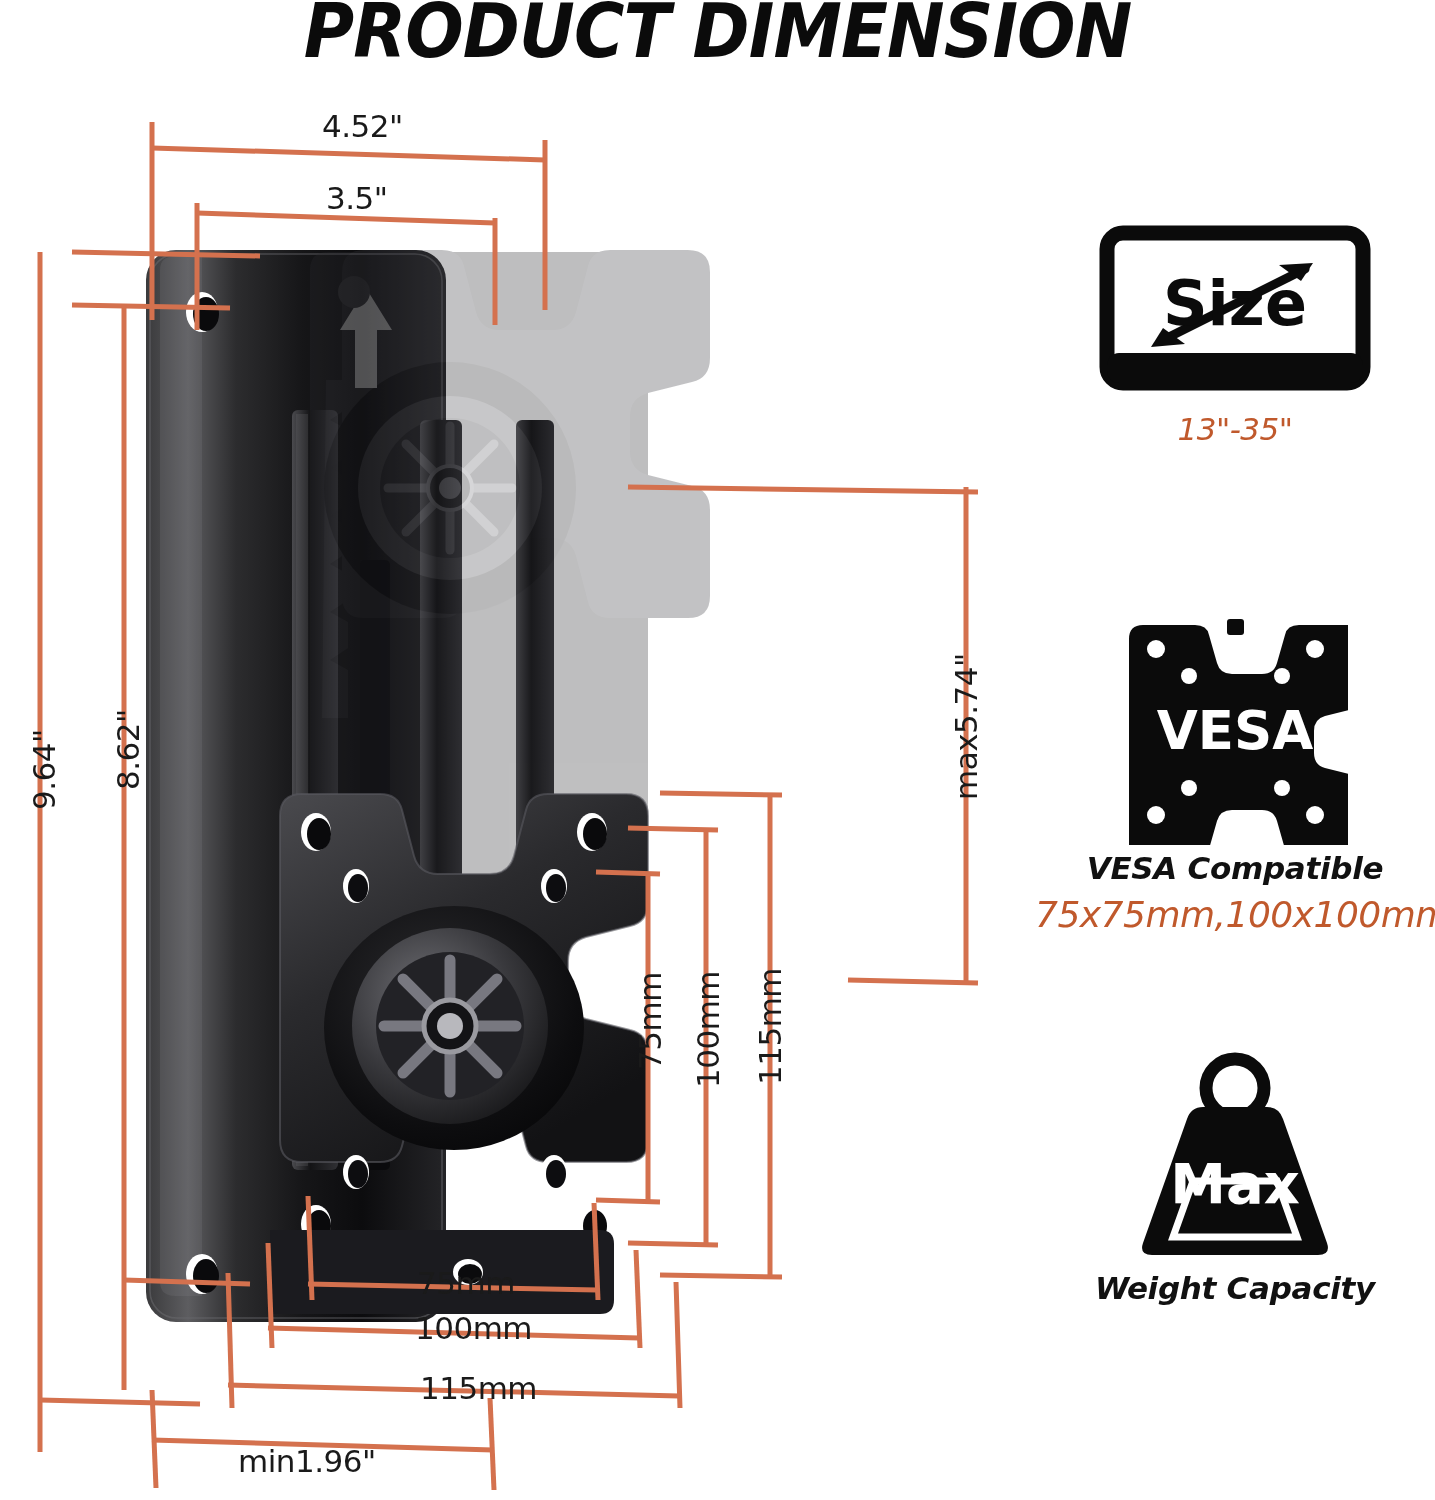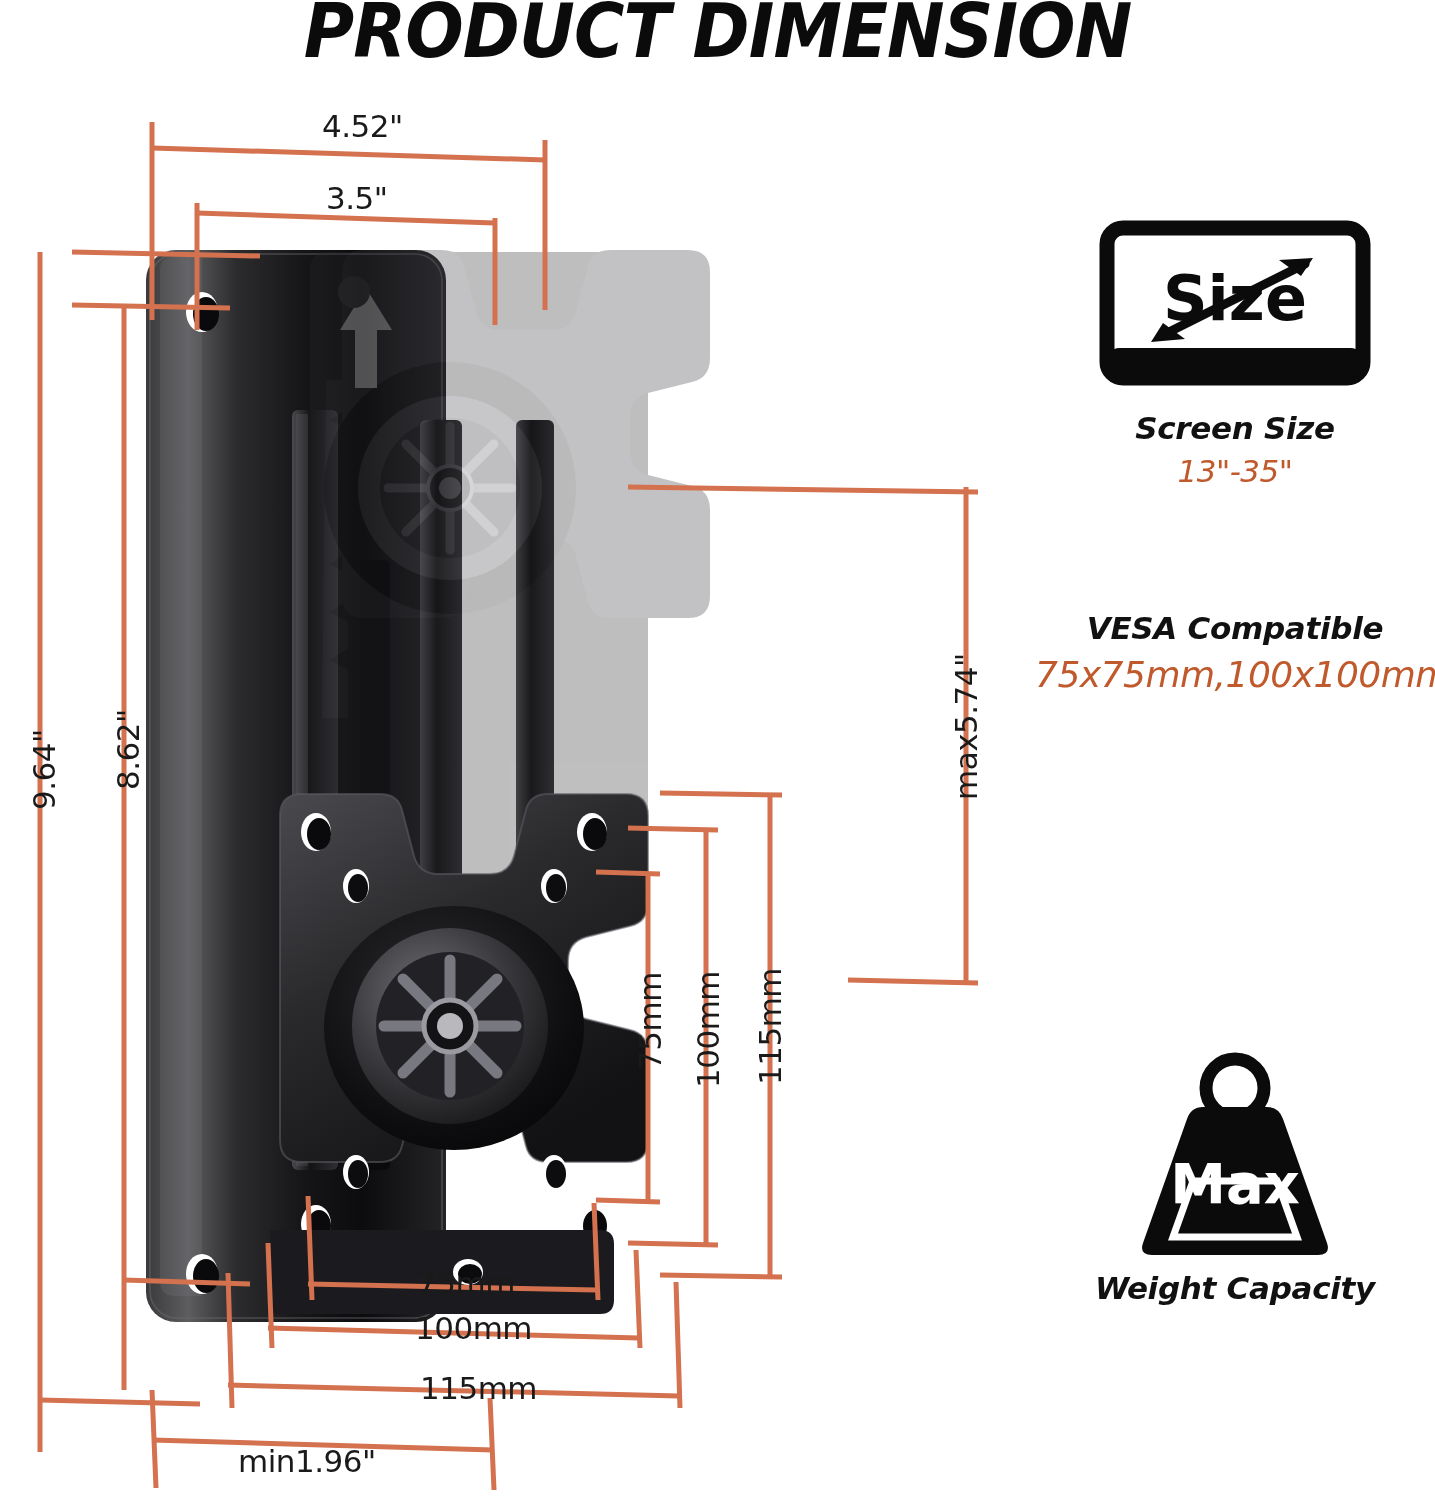--- a/index.html
+++ b/index.html
@@ -55,21 +55,21 @@
     width: 400px;
     text-align: center;
   }
   .feature.f0 { top: 0px; }
   .feature.f1 { top: 390px; }
   .feature.f2 { top: 835px; }
 
   .feature-icon {
     height: 190px;
     display: flex;
-    align-items: center;
+    align-items: flex-end;
     justify-content: center;
   }
   .feature.f1 .feature-icon { height: 240px; }
   .feature.f2 .feature-icon { height: 215px; }
 
   .feature-label {
     font-family: "DejaVu Sans", sans-serif;
     font-weight: bold;
     font-style: italic;
     font-size: 31px;
@@ -372,25 +372,44 @@
         <svg width="272" height="180" viewBox="0 0 272 180" xmlns="http://www.w3.org/2000/svg">
           <rect x="8" y="8" width="256" height="150" rx="16" ry="16" fill="none" stroke="#0b0b0b" stroke-width="15"></rect>
           <rect x="8" y="128" width="256" height="30" rx="12" ry="12" fill="#0b0b0b"></rect>
 
           <line x1="62" y1="116" x2="206" y2="44" stroke="#0b0b0b" stroke-width="9" stroke-linecap="round"></line>
           <path d="M214,38 l-34,2 l22,16 z" fill="#0b0b0b"></path>
           <path d="M52,122 l34,-3 l-22,-16 z" fill="#0b0b0b"></path>
           <text x="136" y="100" text-anchor="middle" font-family="DejaVu Sans, sans-serif" font-size="62" font-weight="bold" fill="#0b0b0b">Size</text>
         </svg>
       </div>
-      <div class="feature-label">Screen Size</div>
       <div class="feature-value">13"-35"</div>
     </div>
 
     <div class="feature f1">
+      <div class="feature-icon">
+        <svg width="225" height="226" viewBox="0 0 225 226" xmlns="http://www.w3.org/2000/svg">
+
+          <path d="M6,20 q0,-14 14,-14 h52 q12,0 14,10 l8,28 q3,11 15,11 h30 q12,0 15,-11 l8,-28 q2,-10 14,-10 h52 q14,0 14,14 v54 q0,13 -12,16 l-28,7 q-11,3 -11,15 v22 q0,12 11,15 l28,7 q12,3 12,16 v54 q0,14 -14,14 h-52 q-12,0 -14,-10 l-8,-28 q-3,-11 -15,-11 h-30 q-12,0 -15,11 l-8,28 q-2,10 -14,10 h-52 q-14,0 -14,-14 z" fill="#0b0b0b"></path>
+
+          <rect x="104" y="0" width="17" height="16" rx="3" fill="#0b0b0b"></rect>
+
+          <g fill="#ffffff">
+            <circle cx="33" cy="30" r="9"></circle>
+            <circle cx="192" cy="30" r="9"></circle>
+            <circle cx="33" cy="196" r="9"></circle>
+            <circle cx="192" cy="196" r="9"></circle>
+            <circle cx="66" cy="57" r="8"></circle>
+            <circle cx="159" cy="57" r="8"></circle>
+            <circle cx="66" cy="169" r="8"></circle>
+            <circle cx="159" cy="169" r="8"></circle>
+          </g>
+          <text x="112" y="130" text-anchor="middle" font-family="DejaVu Sans, sans-serif" font-size="53" font-weight="bold" fill="#ffffff">VESA</text>
+        </svg>
+      </div>
       <div class="feature-label">VESA Compatible</div>
       <div class="feature-value">75x75mm,100x100mm</div>
     </div>
 
     <div class="feature f2">
       <div class="feature-icon">
         <svg width="236" height="214" viewBox="0 0 236 214" xmlns="http://www.w3.org/2000/svg">
 
           <circle cx="118" cy="37" r="29" fill="none" stroke="#0b0b0b" stroke-width="13"></circle>
 

